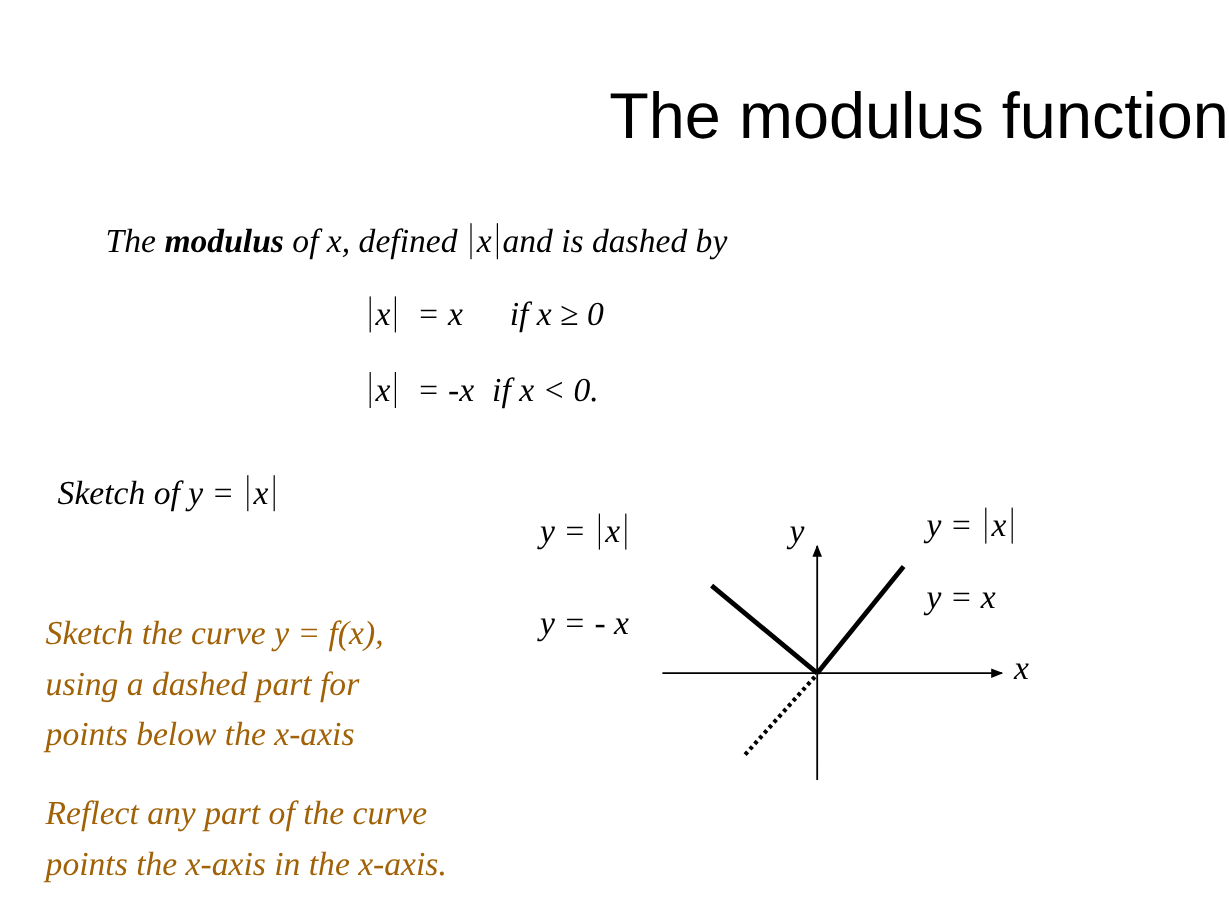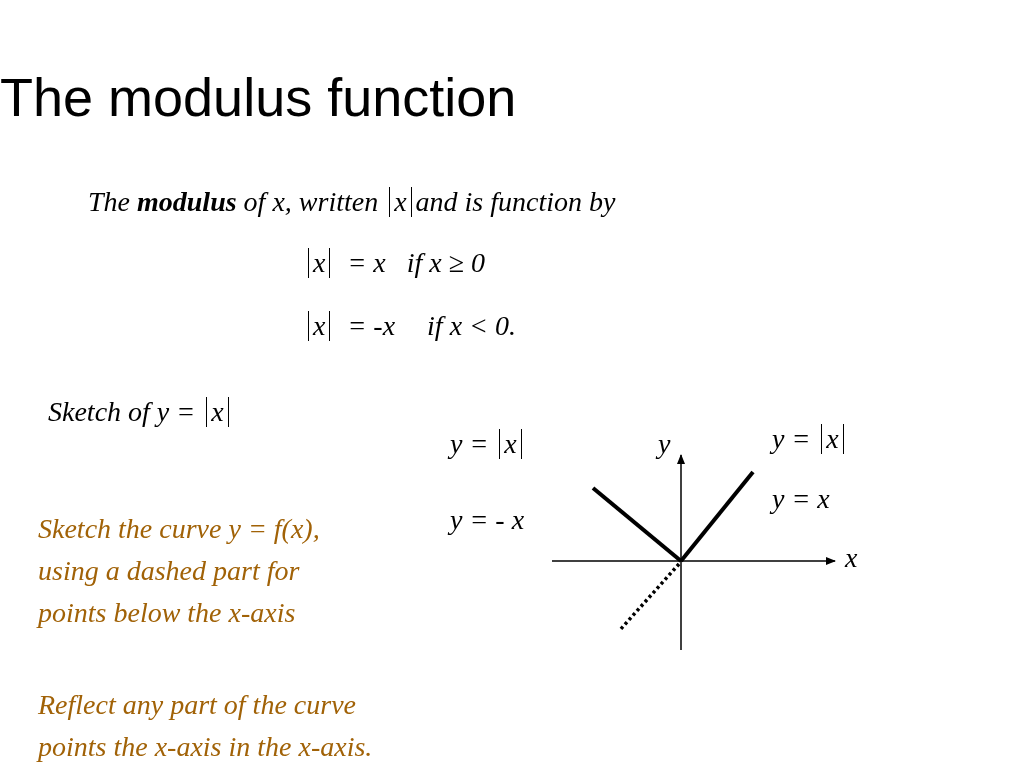--- a/index.html
+++ b/index.html
@@ -1,42 +1,42 @@
 <!DOCTYPE html>
 <html><head>
   <meta charset="utf-8">
   <style>
     html, body { margin: 0; padding: 0; }
     body { width: 1024px; height: 768px; background: #ffffff; position: relative; overflow: hidden; color: #000; }
     .abs { position: absolute; white-space: nowrap; }
-    .title { font-family: "Liberation Sans", sans-serif; font-size: 54px; left: 0; width: 1024px; text-align: left; top: 64px; line-height: 66px; }
+    .title { font-family: "Liberation Sans", sans-serif; font-size: 54px; left: 0; width: 1024px; text-align: right; top: 64px; line-height: 66px; }
     .serif { font-family: "Liberation Serif", serif; font-style: italic; }
     .bar { display: inline-block; width: 1px; height: 1.05em; background: #000; vertical-align: -0.2em; margin: 0 4px; }
     .blue { color: #a16207; }
     svg { position: absolute; left: 0; top: 0; }
   </style>
 </head>
 <body>
 
 <div class="abs title">The modulus function</div>
 
 <div class="abs serif" style="left:88px; top:186px; font-size:28px;">
-  <span>The </span><b>modulus</b><span> of x, written </span><span class="bar"></span><span>x</span><span class="bar"></span><span>and is function by</span>
+  <span>The </span><b>modulus</b><span> of x, defined </span><span class="bar"></span><span>x</span><span class="bar"></span><span>and is dashed by</span>
 </div>
 
 <div class="abs serif" style="left:304px; top:247px; font-size:28px;">
   <span class="bar"></span><span>x</span><span class="bar"></span>
   <span style="margin-left:6px;">= x</span>
-  <span style="margin-left:14px;">if x ≥ 0</span>
+  <span style="margin-left:32px;">if x ≥ 0</span>
 </div>
 
 <div class="abs serif" style="left:304px; top:310px; font-size:28px;">
   <span class="bar"></span><span>x</span><span class="bar"></span>
   <span style="margin-left:6px;">= -x</span>
-  <span style="margin-left:25px;">if x &lt; 0.</span>
+  <span style="margin-left:8px;">if x &lt; 0.</span>
 </div>
 
 <div class="abs serif" style="left:48px; top:396px; font-size:28px;text-align:center;">
   <span>Sketch of y =</span>
   <span class="bar"></span><span>x</span><span class="bar"></span>
 </div>
 
 <div class="abs serif" style="left:450px; top:428px; font-size:28px;">
   <span>y =</span>
   <span class="bar"></span><span>x</span><span class="bar"></span>
@@ -64,16 +64,16 @@
   <line x1="681" y1="561" x2="753" y2="472" stroke="#000" stroke-width="4"></line>
   <line x1="679" y1="564" x2="619" y2="631" stroke="#000" stroke-width="3.5" stroke-dasharray="3,3"></line>
 </svg>
 
 <div class="abs serif blue" style="left:38px; top:508px; font-size:28px; line-height:42px;">
   <div>Sketch the curve y = f(x),</div>
   <div>using a dashed part for</div>
   <div>points below the x-axis</div>
 </div>
 
-<div class="abs serif blue" style="left:38px; top:684px; font-size:28px; line-height:42px;">
+<div class="abs serif blue" style="left:38px; top:658px; font-size:28px; line-height:42px;">
   <div>Reflect any part of the curve</div>
   <div>points the x-axis in the x-axis.</div>
 </div>
 
 </body></html>

